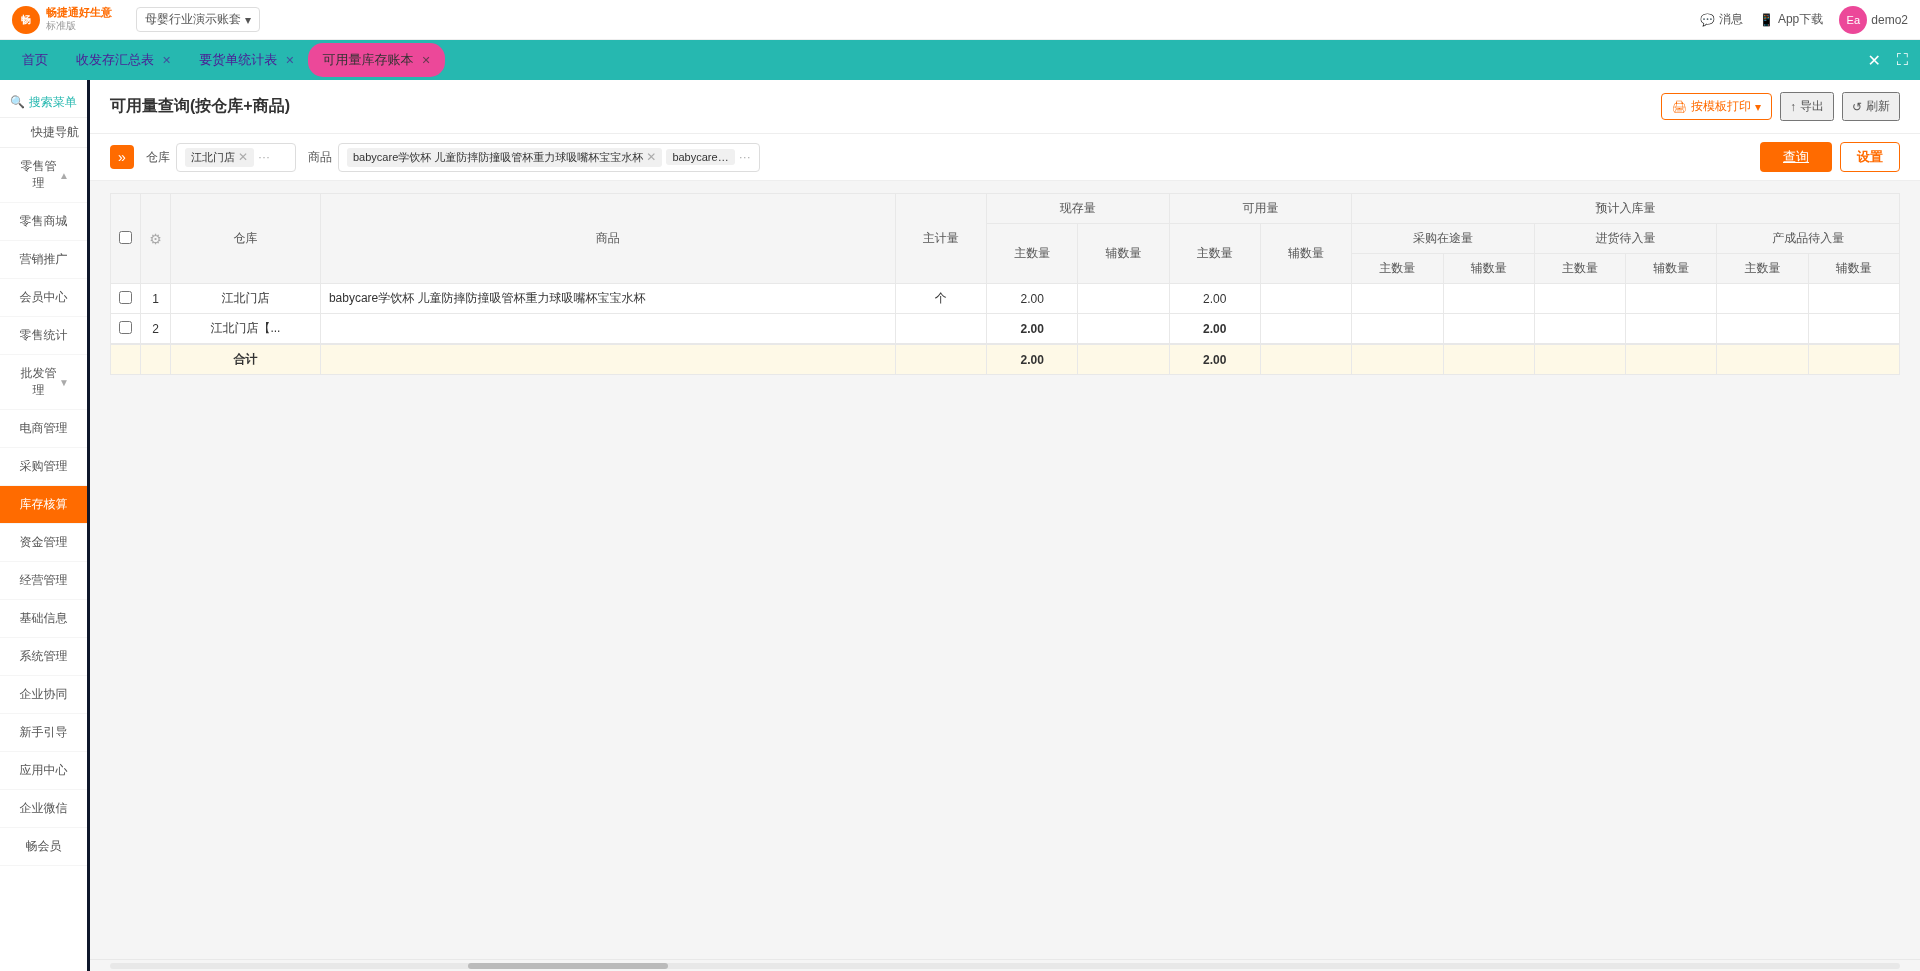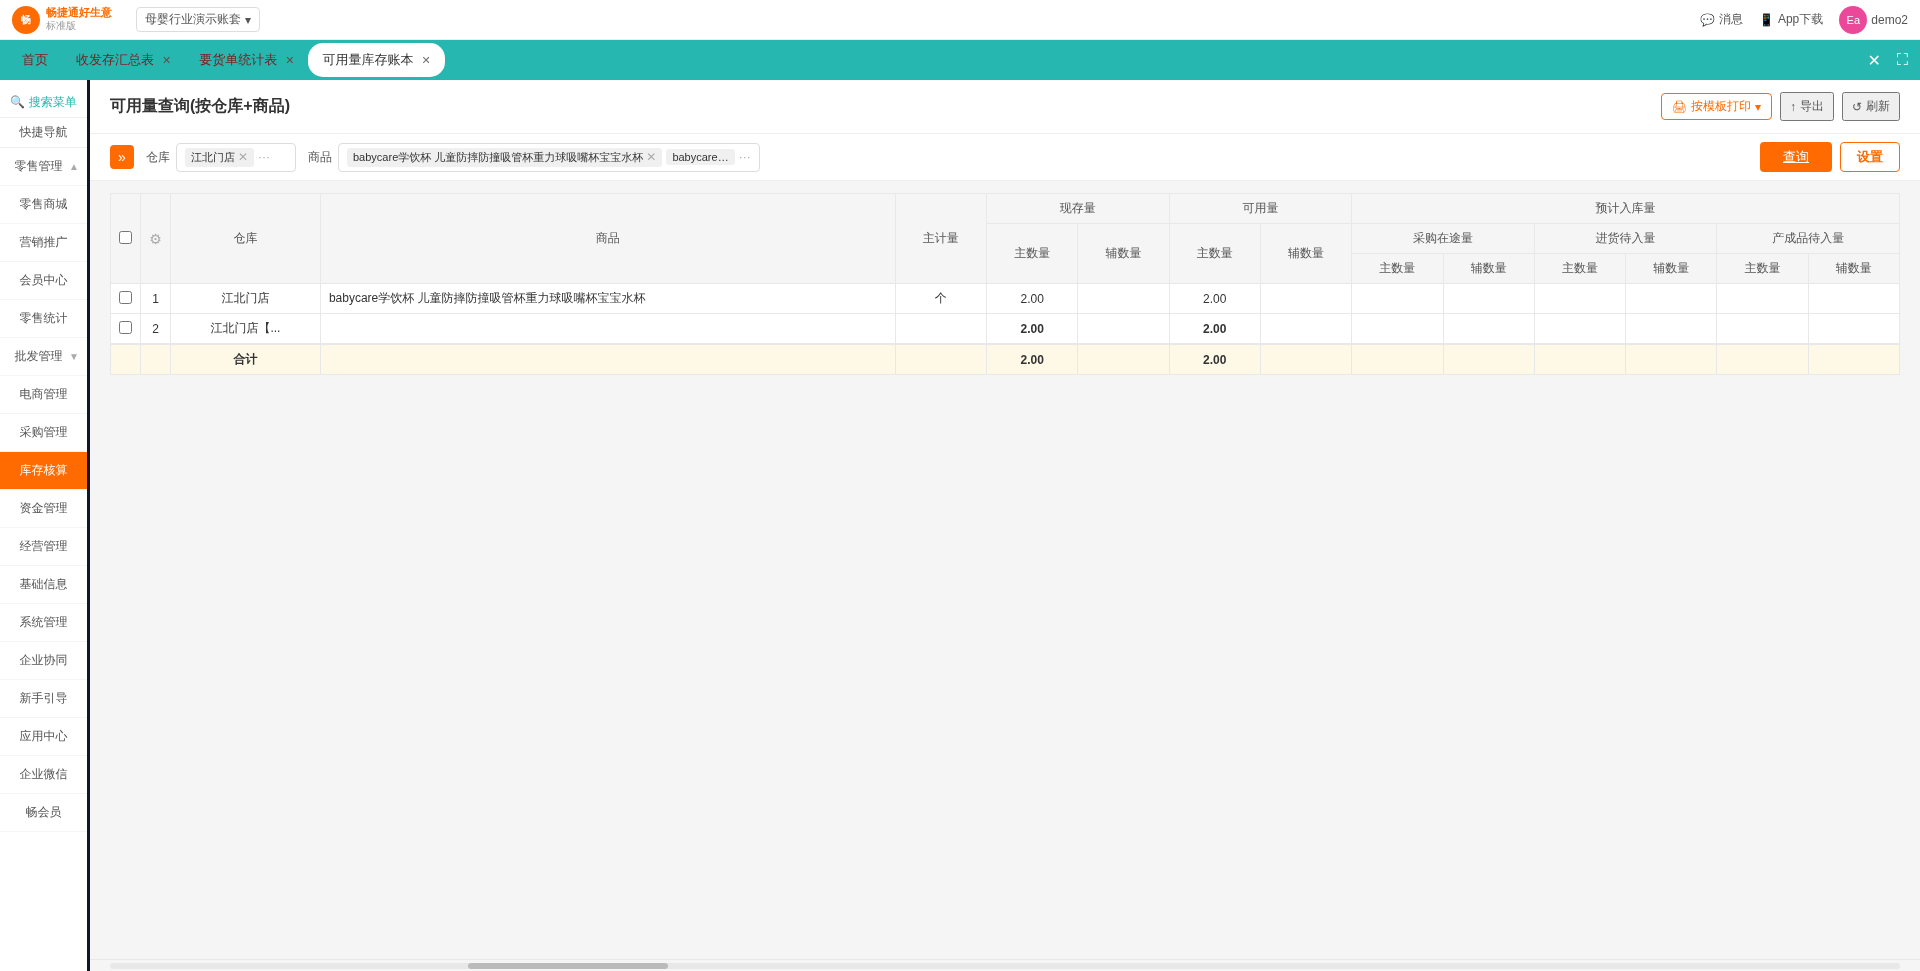--- a/index.html
+++ b/index.html
@@ -35,48 +35,48 @@
       padding: 0 8px;
       gap: 0;
     }
     .nav-tab {
       height: 34px;
       padding: 0 14px;
       display: flex;
       align-items: center;
       gap: 6px;
       cursor: pointer;
-      color: #7f1d1d;
+      color: #4c1d95;
       font-size: 13px;
       border-radius: 4px 4px 0 0;
       white-space: nowrap;
     }
     .nav-tab.home { background: transparent; }
-    .nav-tab.active { background: #ffffff; color: #333; border-radius: 15px; }
+    .nav-tab.active { background: #ec4899; color: #333; border-radius: 15px; }
     .nav-tab .close-x { font-size: 11px; opacity: 0.7; margin-left: 2px; }
     .nav-tabs-right { margin-left: auto; display: flex; align-items: center; gap: 8px; }
     .nav-tab-action { color: white; font-size: 16px; cursor: pointer; padding: 4px; }
 
     
     .main-layout { display: flex; height: calc(971px - 80px); }
 
     
     .sidebar {
       width: 90px;
       background: #fff;
       border-right: 3px solid #0f172a;
       display: flex;
       flex-direction: column;
       padding-top: 8px;
       flex-shrink: 0;
     }
     .sidebar-search { padding: 6px 8px; font-size: 12px; color: #26b8b0; cursor: pointer; border-bottom: 1px solid #f0f0f0; text-align: center; }
-    .sidebar-nav { padding: 6px 8px; font-size: 12px; color: #555; cursor: pointer; border-bottom: 1px solid #f0f0f0; text-align: center; }
+    .sidebar-nav { padding: 6px 8px; font-size: 12px; color: #555; cursor: pointer; border-bottom: 1px solid #f0f0f0; text-align: right; }
     .sidebar-item {
-      padding: 10px 8px;
+      padding: 10px 18px;
       text-align: center;
       font-size: 12px;
       color: #555;
       cursor: pointer;
       border-bottom: 1px solid #f5f5f5;
       display: flex;
       align-items: center;
       justify-content: flex-start;
     }
     .sidebar-item.active { background: #ff6b00; color: white; }

